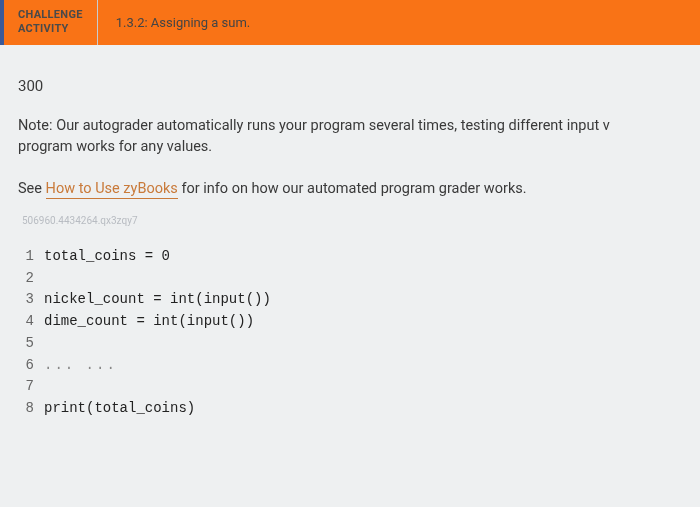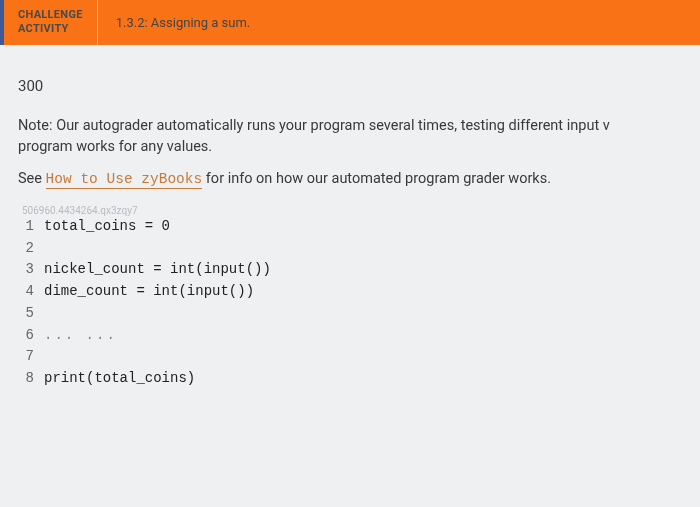--- a/index.html
+++ b/index.html
@@ -54,40 +54,39 @@
       overflow: hidden;
     }
     .sample-output {
       font-size: 15px;
       color: #3a3a3a;
       margin-bottom: 20px;
     }
     .note {
       font-size: 14.5px;
       color: #3a3a3a;
-      margin-bottom: 12px;
+      margin-bottom: 22px;
       line-height: 1.5;
       white-space: nowrap;
       overflow: hidden;
     }
     .see-link-line {
       font-size: 14.5px;
       color: #3a3a3a;
       margin-bottom: 18px;
     }
     .link {
       color: #c97a3a;
       border-bottom: 1px solid #c97a3a;
       padding-bottom: 1px;
-      font-family: Liberation Mono, monospace;
     }
     .watermark {
       font-size: 10px;
       color: #b8bcc2;
-      margin-bottom: 0;
+      margin-bottom: 20px;
       padding-left: 4px;
     }
     .code-block {
       font-family: 'Courier New', Courier, monospace;
       font-size: 14px;
       line-height: 1.55;
       color: #222;
     }
     .code-line {
       display: flex;

